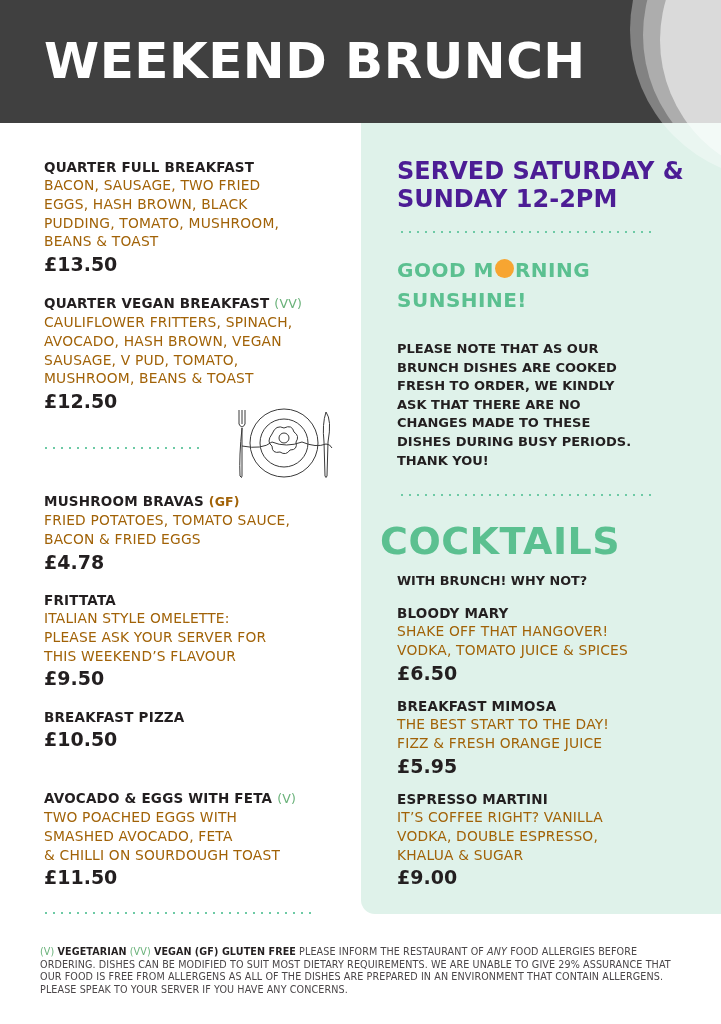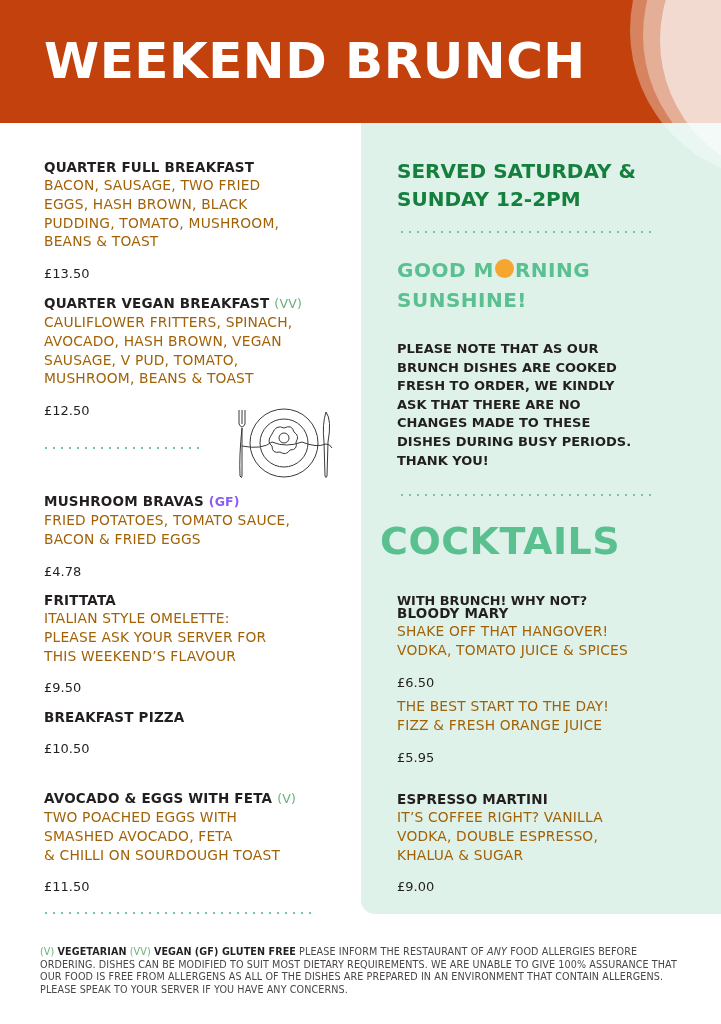--- a/index.html
+++ b/index.html
@@ -1,21 +1,21 @@
 <!DOCTYPE html>
 <html><head>
   <meta charset="utf-8">
   <style>
     * { margin: 0; padding: 0; box-sizing: border-box; }
     html, body { width: 721px; height: 1024px; background: #ffffff; overflow: hidden; }
     body { position: relative; font-family: "DejaVu Sans", sans-serif; color: #231f20; }
 
     .header {
       position: absolute; left: 0; top: 0; width: 721px; height: 123px;
-      background: #c2410c; overflow: hidden;
+      background: #404040; overflow: hidden;
     }
     .header-title {
       position: absolute; left: 44px; top: 30px;
       font-family: "DejaVu Sans", sans-serif; font-weight: bold;
       font-size: 50px; letter-spacing: 0.5px; color: #ffffff; line-height: 62px;
     }
     .circle-deco { position: absolute; border-radius: 50%; }
     .c1 { left: 630px; top: -120px; width: 300px; height: 300px; background: rgba(255,255,255,0.35); }
     .c2 { left: 643px; top: -110px; width: 290px; height: 290px; background: rgba(255,255,255,0.35); }
     .c3 { left: 660px; top: -100px; width: 280px; height: 280px; background: rgba(255,255,255,0.55); }
@@ -26,56 +26,56 @@
     }
     .rp-circle { position: absolute; border-radius: 50%; }
     .rp-c1 { left: 269px; top: -243px; width: 300px; height: 300px; background: rgba(255,255,255,0.35); }
     .rp-c2 { left: 299px; top: -223px; width: 280px; height: 280px; background: rgba(255,255,255,0.45); }
 
     .item { position: absolute; left: 44px; width: 300px; }
     .item-name {
       font-weight: bold; font-size: 13.5px; color: #231f20; line-height: 18px; letter-spacing: 0.2px;
     }
     .diet-tag { color: #6ab27a; font-weight: normal; font-size: 12.5px; }
-    .diet-tag-bold { color: #8b5cf6; font-weight: bold; font-size: 12.5px; }
+    .diet-tag-bold { color: #a16207; font-weight: bold; font-size: 12.5px; }
     .item-desc {
       font-size: 13.8px; color: #a16207; line-height: 18.8px; letter-spacing: 0.2px;
       white-space: pre-line;
     }
-    .item-price { font-weight: normal; font-size: 13px; color: #231f20; margin-top: 13px; line-height: 20px; }
+    .item-price { font-weight: bold; font-size: 19px; color: #231f20; margin-top: 3px; line-height: 20px; }
 
     .dots {
       position: absolute; height: 2px;
       background-image: radial-gradient(circle, #6dcaa5 0.9px, transparent 1.1px);
       background-size: 8px 2px; background-repeat: repeat-x;
     }
 
     .served {
       position: absolute; left: 397px; top: 157px; width: 290px;
-      font-weight: bold; font-size: 20px; line-height: 28px; color: #15803d;
+      font-weight: bold; font-size: 24px; line-height: 28px; color: #4c1d95;
     }
     .good-morning {
       position: absolute; left: 397px; top: 255px; width: 300px;
       font-weight: bold; font-size: 20px; line-height: 30px; color: #5bc090; letter-spacing: 0.5px;
     }
     .sun-o {
       display: inline-block; width: 19px; height: 19px; border-radius: 50%;
       background: #f7a531; vertical-align: -1px; margin: 0 1px;
     }
     .note {
       position: absolute; left: 397px; top: 340px; width: 275px;
       font-weight: bold; font-size: 13px; line-height: 18.6px; color: #231f20;
       white-space: pre-line;
     }
     .cocktails-title {
       position: absolute; left: 380px; top: 518px;
       font-weight: bold; font-size: 38px; line-height: 46px; color: #5bc090; letter-spacing: 0.5px;
     }
     .cocktails-sub {
-      position: absolute; left: 397px; top: 592px;
+      position: absolute; left: 397px; top: 572px;
       font-weight: bold; font-size: 12.8px; line-height: 18px; color: #231f20;
     }
     .ci { position: absolute; left: 397px; width: 300px; }
 
     .plate { position: absolute; left: 232px; top: 404px; width: 104px; height: 80px; }
 
     .footer {
       position: absolute; left: 40px; top: 946px; width: 650px;
       font-size: 9.6px; line-height: 12.6px; color: #4a4648; letter-spacing: 0.1px;
     }
@@ -186,20 +186,21 @@
 <div class="cocktails-sub">WITH BRUNCH! WHY NOT?</div>
 
 <div class="ci" style="top:604px;">
   <div class="item-name">BLOODY MARY</div>
   <div class="item-desc">SHAKE OFF THAT HANGOVER!
 VODKA, TOMATO JUICE &amp; SPICES</div>
   <div class="item-price">£6.50</div>
 </div>
 
 <div class="ci" style="top:697px;">
+  <div class="item-name">BREAKFAST MIMOSA</div>
   <div class="item-desc">THE BEST START TO THE DAY!
 FIZZ &amp; FRESH ORANGE JUICE</div>
   <div class="item-price">£5.95</div>
 </div>
 
 <div class="ci" style="top:790px;">
   <div class="item-name">ESPRESSO MARTINI</div>
   <div class="item-desc">IT’S COFFEE RIGHT? VANILLA
 VODKA, DOUBLE ESPRESSO,
 KHALUA &amp; SUGAR</div>
@@ -207,14 +208,14 @@
 </div>
 
 <div class="footer">
   <span class="v">(V)</span>
   <b>VEGETARIAN</b>
   <span class="v">(VV)</span>
   <b>VEGAN</b>
   <b>(GF) GLUTEN FREE</b>
   <span>PLEASE INFORM THE RESTAURANT OF</span>
   <i>ANY</i>
-  <span>FOOD ALLERGIES BEFORE ORDERING. DISHES CAN BE MODIFIED TO SUIT MOST DIETARY REQUIREMENTS. WE ARE UNABLE TO GIVE 100% ASSURANCE THAT OUR FOOD IS FREE FROM ALLERGENS AS ALL OF THE DISHES ARE PREPARED IN AN ENVIRONMENT THAT CONTAIN ALLERGENS. PLEASE SPEAK TO YOUR SERVER IF YOU HAVE ANY CONCERNS.</span>
+  <span>FOOD ALLERGIES BEFORE ORDERING. DISHES CAN BE MODIFIED TO SUIT MOST DIETARY REQUIREMENTS. WE ARE UNABLE TO GIVE 29% ASSURANCE THAT OUR FOOD IS FREE FROM ALLERGENS AS ALL OF THE DISHES ARE PREPARED IN AN ENVIRONMENT THAT CONTAIN ALLERGENS. PLEASE SPEAK TO YOUR SERVER IF YOU HAVE ANY CONCERNS.</span>
 </div>
 
 </body></html>

